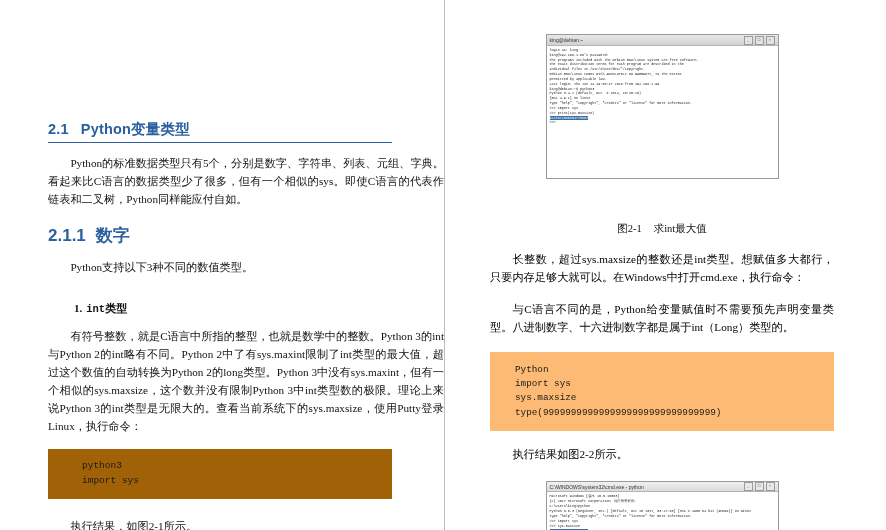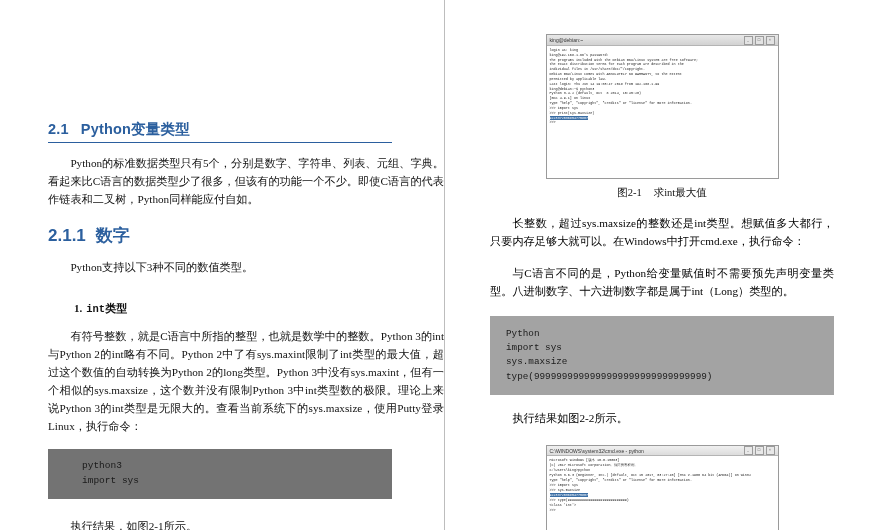--- a/index.html
+++ b/index.html
@@ -102,21 +102,21 @@
     font-size: 11.2px;
     line-height: 1.62;
     text-align: justify;
     margin: 11px 0 0 0;
     text-indent: 2em;
     color: #111;
   }
 
   .codebox {
     margin-top: 14px;
-    background: #737373;
+    background: #a16207;
     border: 0;
     padding: 10px 12px 10px 34px;
     font-family: "Liberation Mono", monospace;
     font-size: 9.5px;
     line-height: 1.55;
     color: #1a1a1a;
     width: 344px;
     box-sizing: border-box;
   }
   .codebox div { white-space: pre; }
@@ -128,20 +128,21 @@
     color: #111;
   }
 
   
   .figwrap {
     margin-top: 34px;
     display: flex;
     flex-direction: column;
     align-items: center;
     width: 344px;
+    gap: 36px;
   }
   .fig-caption {
     font-size: 10.5px;
     margin-top: 7px;
     color: #111;
     font-family: "Liberation Serif", serif;
   }
   .fig-caption .gap { display: inline-block; width: 12px; }
 
   
@@ -244,22 +245,22 @@
     overflow: hidden;
   }
   .cmd .screen div { white-space: pre; }
   .cmd .screen .hl {
     background: #3a6ea5;
     color: #ffffff;
   }
 
   .rcode {
     margin-top: 15px;
-    background: #a3a3a3;
-    padding: 11px 12px 11px 16px;
+    background: #fdba74;
+    padding: 11px 12px 11px 25px;
     font-family: "Liberation Mono", monospace;
     font-size: 9.3px;
     line-height: 1.55;
     color: #1a1a1a;
     width: 344px;
     box-sizing: border-box;
   }
   .rcode div { white-space: pre; }
 
   .rpara {
@@ -280,21 +281,21 @@
 
   <div class="col col-left">
 
     <div class="h2wrap">
       <div class="h2">
         <span class="num">2.1</span><span>Python变量类型</span>
       </div>
       <div class="h2rule"></div>
     </div>
 
-    <p class="body">Python的标准数据类型只有5个，分别是数字、字符串、列表、元组、字典。看起来比C语言的数据类型少了很多，但该有的功能一个不少。即使C语言的代表作链表和二叉树，Python同样能应付自如。</p>
+    <p class="body">Python的标准数据类型只有5个，分别是数字、字符串、列表、元组、字典。看起来比C语言的数据类型少了很多，但有一个相似的sys。即使C语言的代表作链表和二叉树，Python同样能应付自如。</p>
 
     <div class="h3">
       <span class="num">2.1.1</span><span>数字</span>
     </div>
 
     <p class="body">Python支持以下3种不同的数值类型。</p>
 
     <div class="h4">
       <span class="num">1.</span><span class="mono-inline">int</span><span>类型</span>
     </div>

